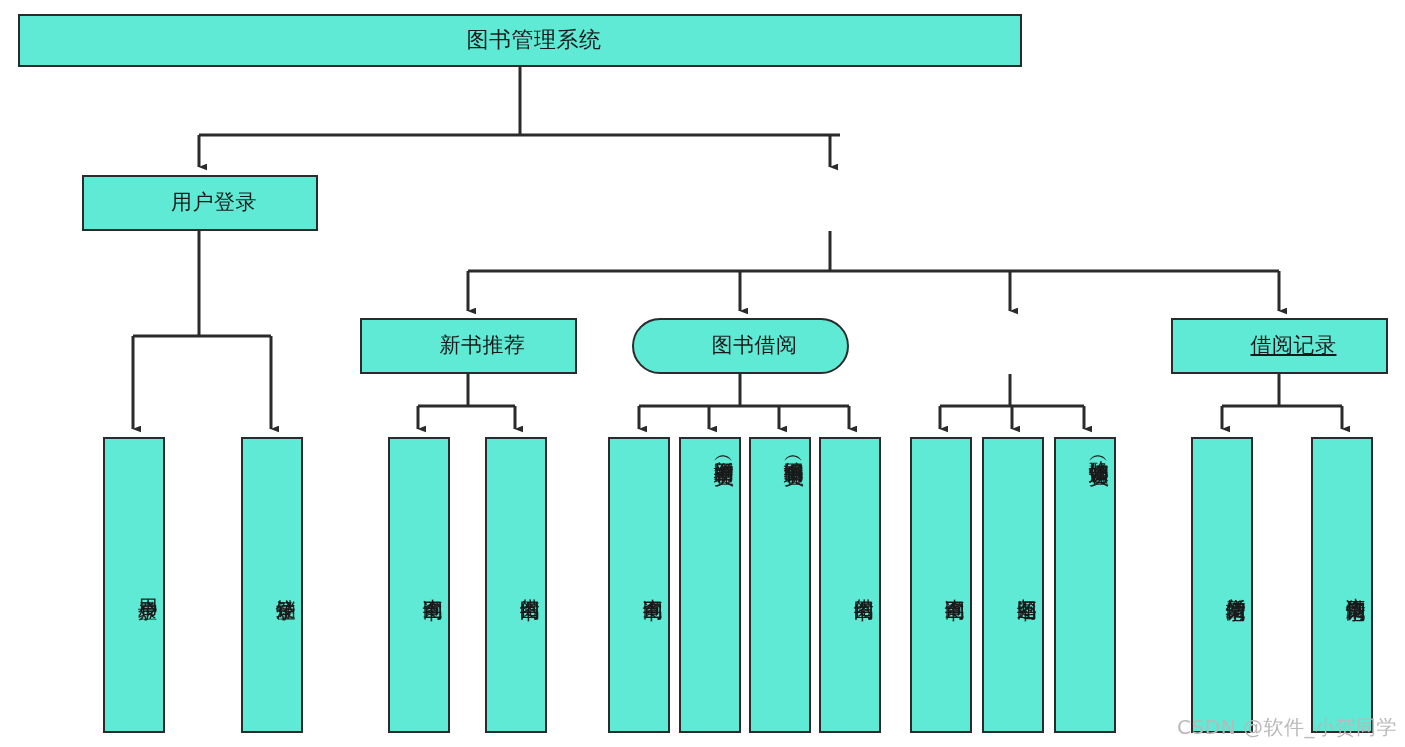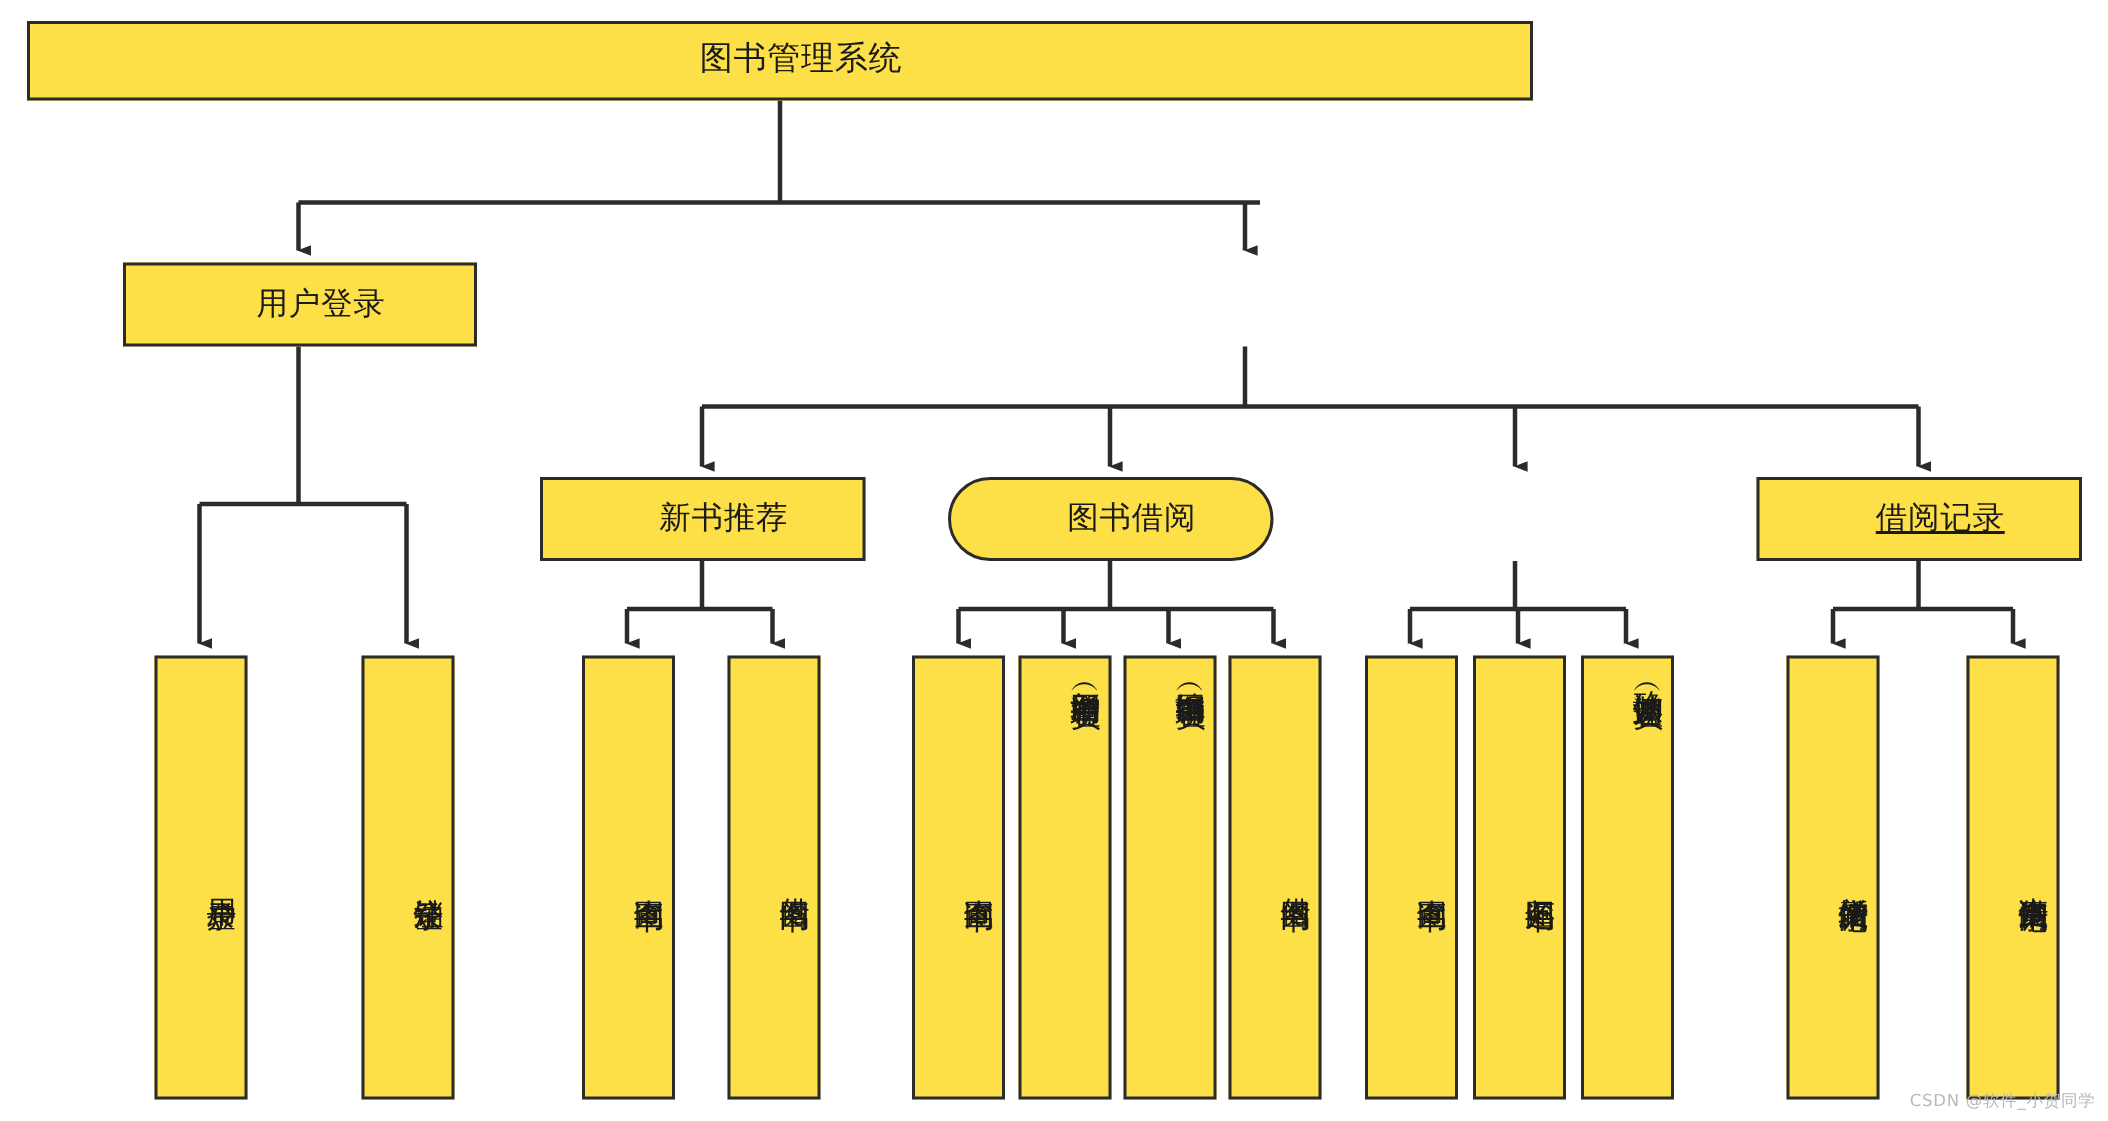--- a/index.html
+++ b/index.html
@@ -24,21 +24,21 @@
     left: 0;
     top: 0;
     width: 1405px;
     height: 747px;
     pointer-events: none;
   }
   .node {
     position: absolute;
     box-sizing: border-box;
     border: 2.5px solid #2b2b2b;
-    background: #fde047;
+    background: #5eead4;
     display: flex;
     align-items: center;
     justify-content: center;
     color: #1a1a1a;
     padding-left: 28px;
   }
   .node-horizontal .node-label {
     font-size: 21px;
     line-height: 1.1;
     letter-spacing: 0.5px;
@@ -61,21 +61,21 @@
     white-space: nowrap;
   }
   .node-vertical.node-center {
     align-items: center;
     padding-top: 0;
   }
   #watermark {
     position: absolute;
     right: 8px;
     bottom: 6px;
-    font-size: 11px;
+    font-size: 20px;
     color: #b9b9b9;
     letter-spacing: 0.5px;
     white-space: nowrap;
   }
 </style>
 </head>
 <body>
 
 <div id="diagram-root">
 

